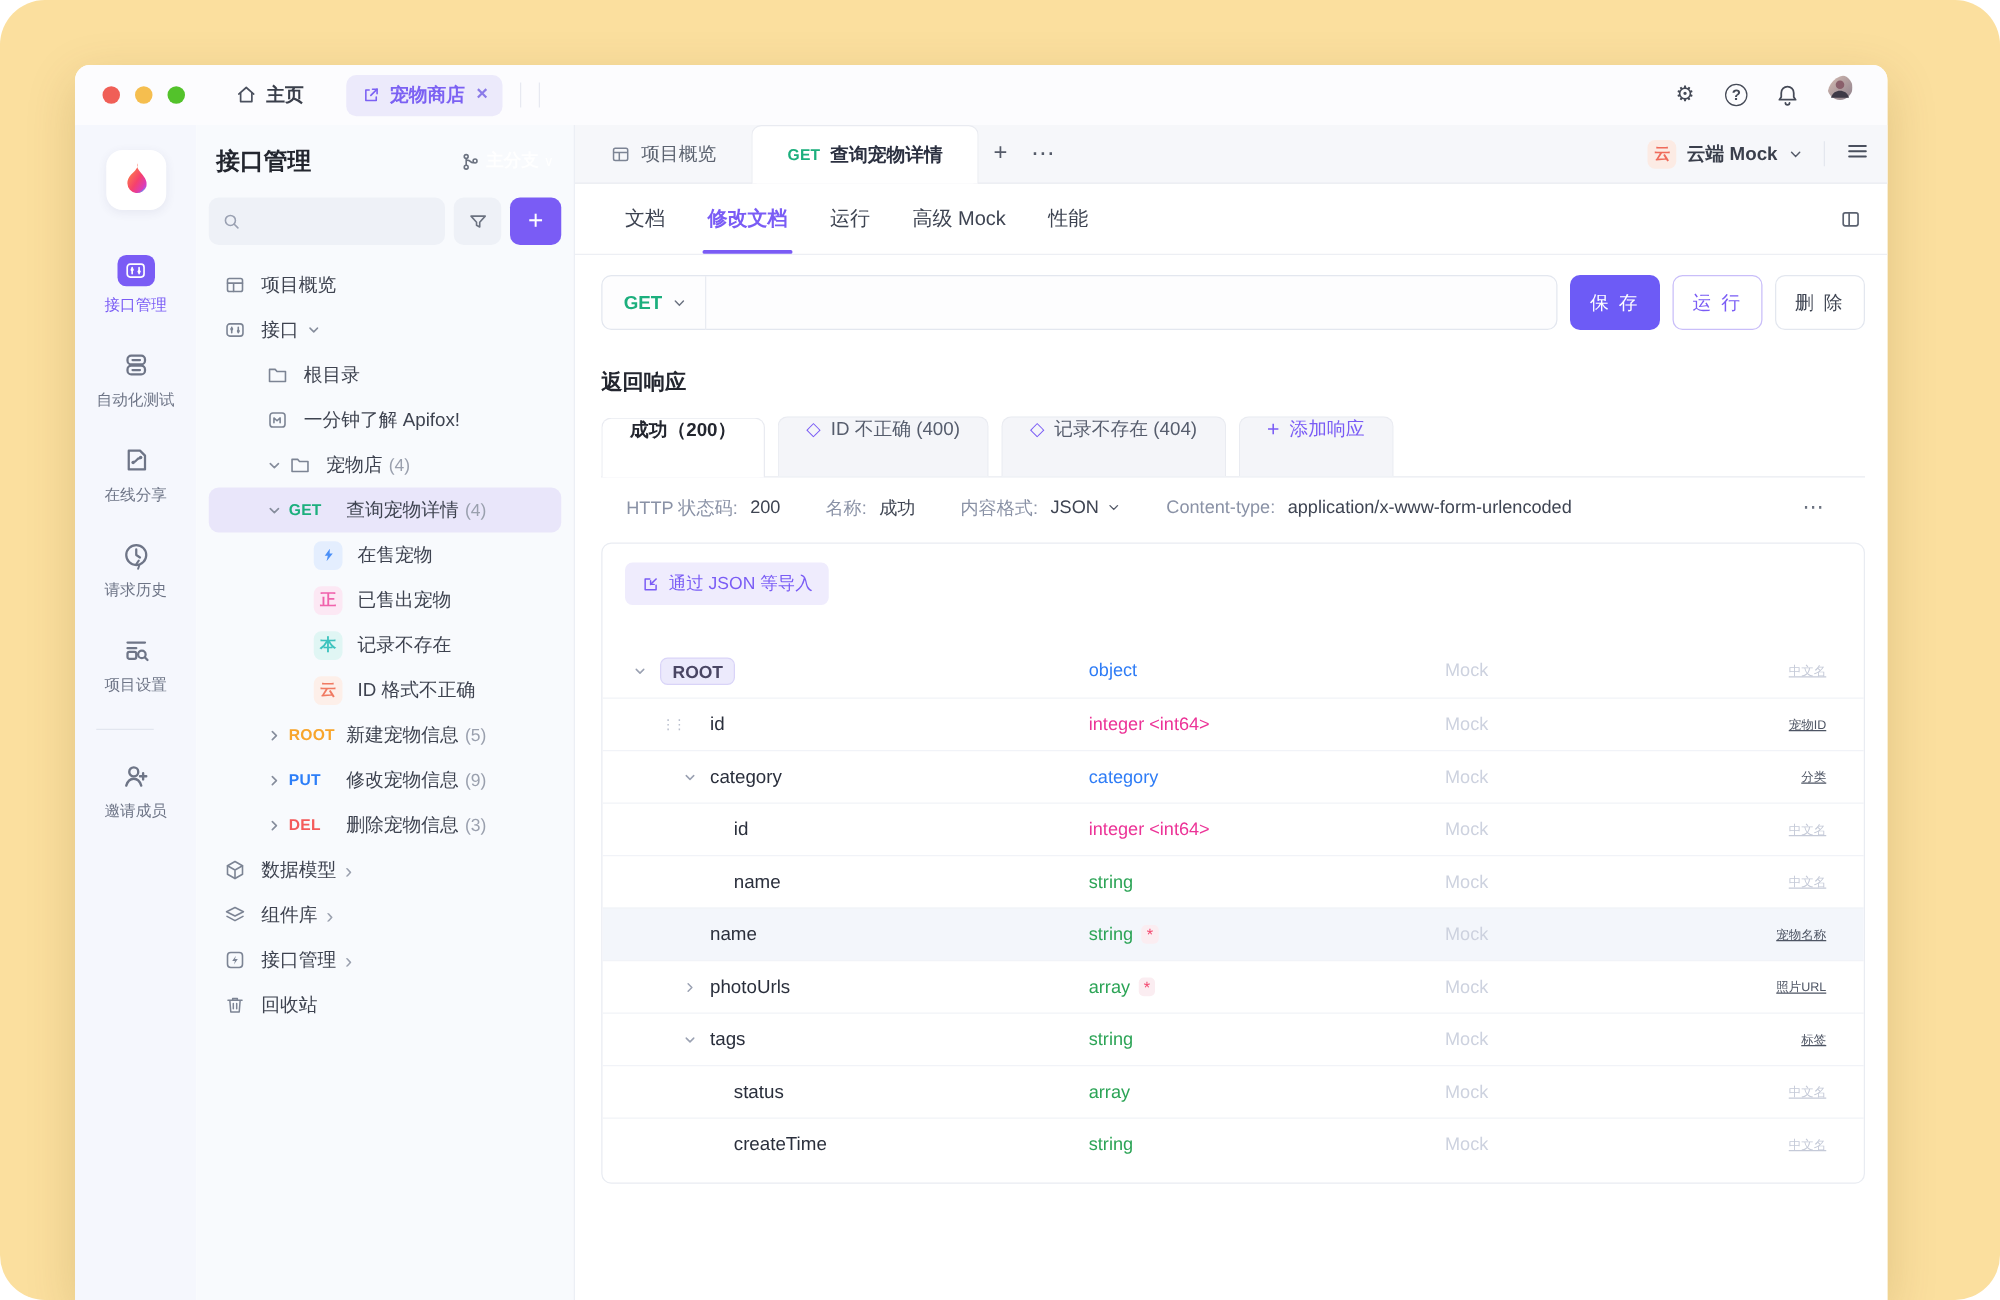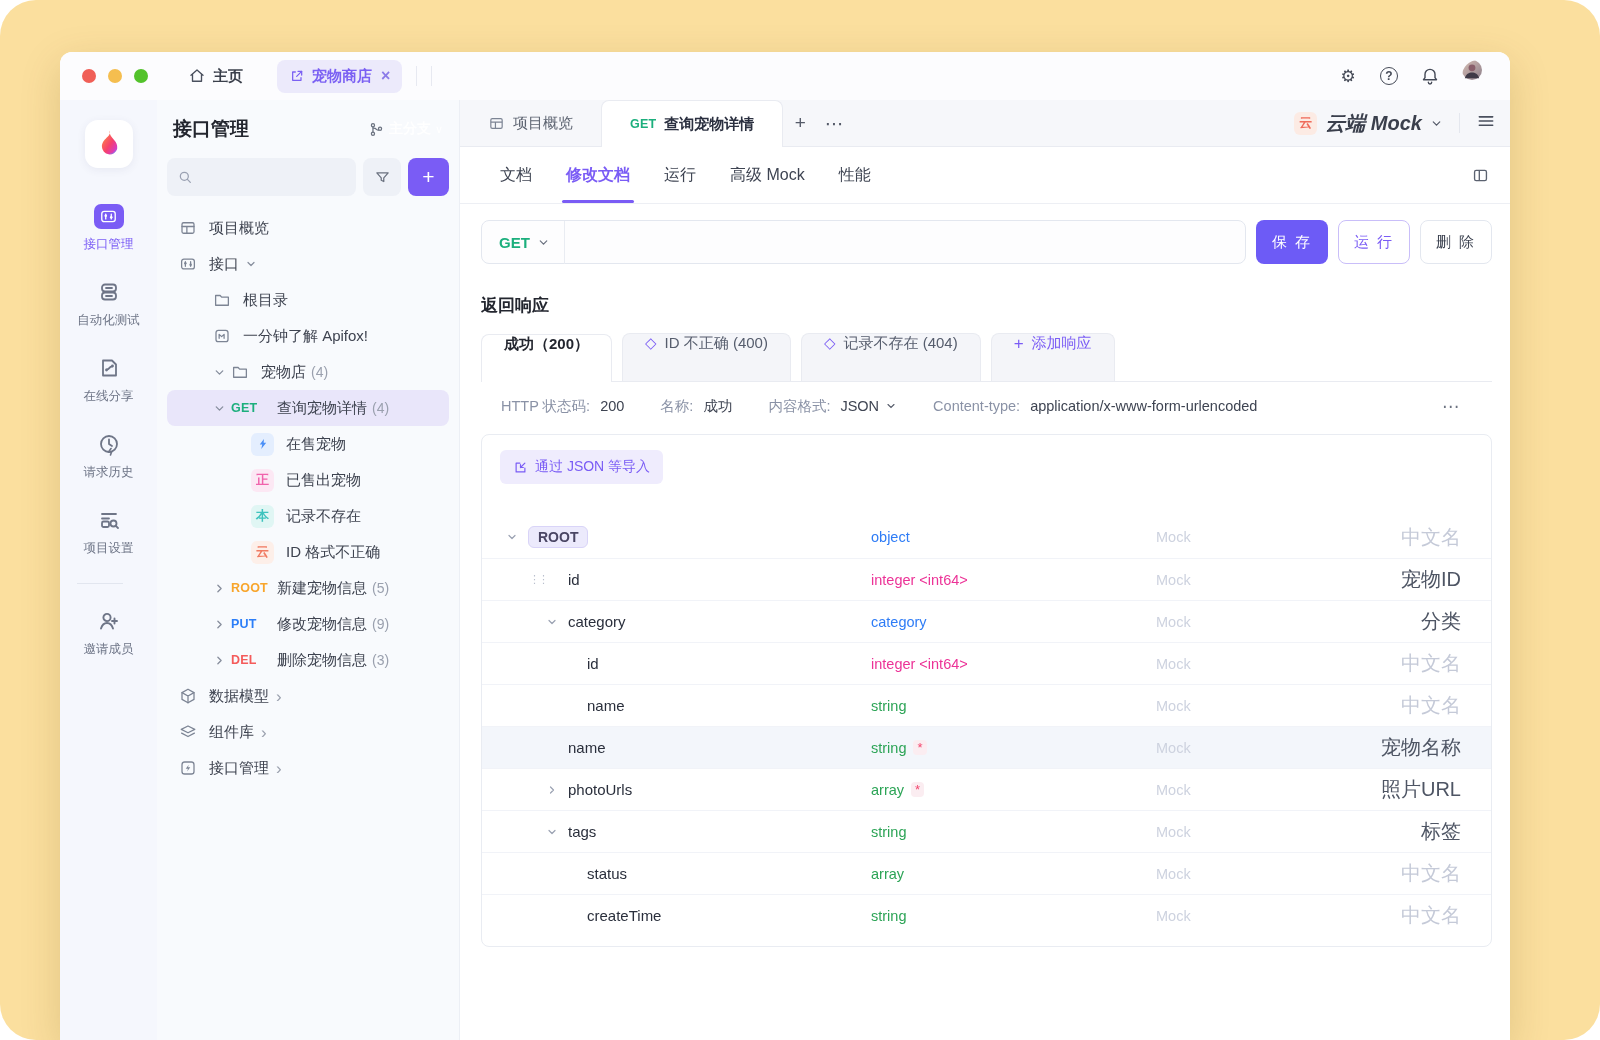--- a/index.html
+++ b/index.html
@@ -86,21 +86,21 @@
   .tabstrip { height:47px; background:#F6F7FA; border-bottom:1px solid #E9EBF1; display:flex; align-items:stretch; }
   .mtab { display:flex; align-items:center; gap:8px; padding:0 28px; color:#5C6370; font-size:15px; }
   .mtab svg { width:17px; height:17px; color:#7C8494; }
   .mtab.active { background:#fff; border:1px solid #E9EBF1; border-bottom:none; border-radius:8px 8px 0 0;
                  margin-bottom:-1px; color:#2B3040; font-weight:600; }
   .mtab .method { width:auto; }
   .strip-btn { width:34px; display:flex; align-items:center; justify-content:center; color:#555B69; font-size:19px; }
   .env { margin-left:auto; display:flex; align-items:center; gap:8px; padding-right:14px; }
   .env-badge { width:23px; height:23px; background:#FCEBE4; color:#EF6B5B; border-radius:6px; font-size:13px;
                display:flex; align-items:center; justify-content:center; font-weight:600; }
-  .env-label { font-size:20px; color:#3A3F4C; font-weight:600;font-style:italic; }
+  .env-label { font-size:15px; color:#3A3F4C; font-weight:600; }
   .env svg.chev { width:13px; height:13px; color:#555B69; }
   .env-div { width:1px; height:20px; background:#E4E7EE; margin:0 8px; }
   .hamburger svg { width:20px; height:20px; color:#4A505E; }
 
   .subnav { height:57px; display:flex; align-items:center; padding:0 20px 0 40px; gap:34px; border-bottom:1px solid #EDEFF4; }
   .subtab { height:100%; display:flex; align-items:center; color:#3E4452; font-size:16px; position:relative; }
   .subtab.active { color:#7A5CF5; font-weight:600; }
   .subtab.active::after { content:""; position:absolute; left:-4px; right:-4px; bottom:0; height:3px; background:#7A5CF5; border-radius:3px; }
   .panel-toggle { margin-left:auto; color:#5B6270; display:flex; }
   .panel-toggle svg { width:19px; height:19px; }
@@ -144,21 +144,21 @@
   .srow.highlight { background:#F3F6FB; }
   .name-cell { display:flex; align-items:center; font-size:15px; color:#2A2F3C; font-weight:500; position:relative; }
   .s-chev { width:22px; display:flex; align-items:center; color:#9AA1B2; flex-shrink:0; }
   .s-chev svg { width:12px; height:12px; }
   .root-badge { background:#ECEAFC; border:1px solid #D9D4F8; border-radius:6px; padding:2px 9px; font-size:14px; color:#4A4664; font-weight:600; }
   .drag-dots { position:absolute; left:-35px; color:#B9BFCD; font-size:11px; letter-spacing:-2px; }
   .type-cell { font-size:14.5px; font-weight:500; display:flex; align-items:center; gap:7px; }
   .ty-blue { color:#2E7CF6; } .ty-pink { color:#EC3397; } .ty-green { color:#2CA456; }
   .req-star { background:#FBEDF1; color:#F3476F; border-radius:4px; padding:0 4px; font-size:13px; }
   .mock-cell { color:#CDD2DF; font-size:14.5px; }
-  .title-cell { font-size:20px; color:#4E5564; text-align:center; }
+  .title-cell { font-size:10px; color:#4E5564; text-align:center;text-decoration:underline; }
   .title-cell.ph { color:#C5CAD8; }
 </style>
 </head>
 <body>
 
 <div class="canvas">
   <div class="frame"></div>
   <div class="window">
 
     <div class="titlebar">
@@ -464,20 +464,29 @@
             <div class="tree-row" style="padding-left: 12px;">
               <span class="t-icon">
                 <svg viewBox="0 0 24 24" fill="none" stroke="currentColor" stroke-width="1.7" stroke-linecap="round" stroke-linejoin="round">
                   <rect x="4" y="4" width="16" height="16" rx="3.5"></rect>
                   <path d="M13 7.5l-4 5.5h3l-1.2 3.8 4.2-5.8h-3z" fill="currentColor" stroke="none"></path>
                 </svg>
               </span>
               <span class="t-label">接口管理</span>
               <span class="t-arrow">›</span>
             </div>
+            <div class="tree-row" style="padding-left: 12px;">
+              <span class="t-icon">
+                <svg viewBox="0 0 24 24" fill="none" stroke="currentColor" stroke-width="1.6" stroke-linecap="round" stroke-linejoin="round">
+                  <path d="M4.5 7h15M9.5 7V5h5v2M6.5 7l1 12.5h9l1-12.5"></path>
+                  <path d="M10.2 10.5v5.5M13.8 10.5v5.5"></path>
+                </svg>
+              </span>
+              <span class="t-label">回收站</span>
+            </div>
           </div>
       </div>
 
       <div class="content">
 
         <div class="tabstrip">
           <div class="mtab">
             <svg viewBox="0 0 24 24" fill="none" stroke="currentColor" stroke-width="1.7">
                 <rect x="4" y="5" width="16" height="14" rx="2"></rect>
                 <path d="M4 10h16M10.5 10v9"></path>

